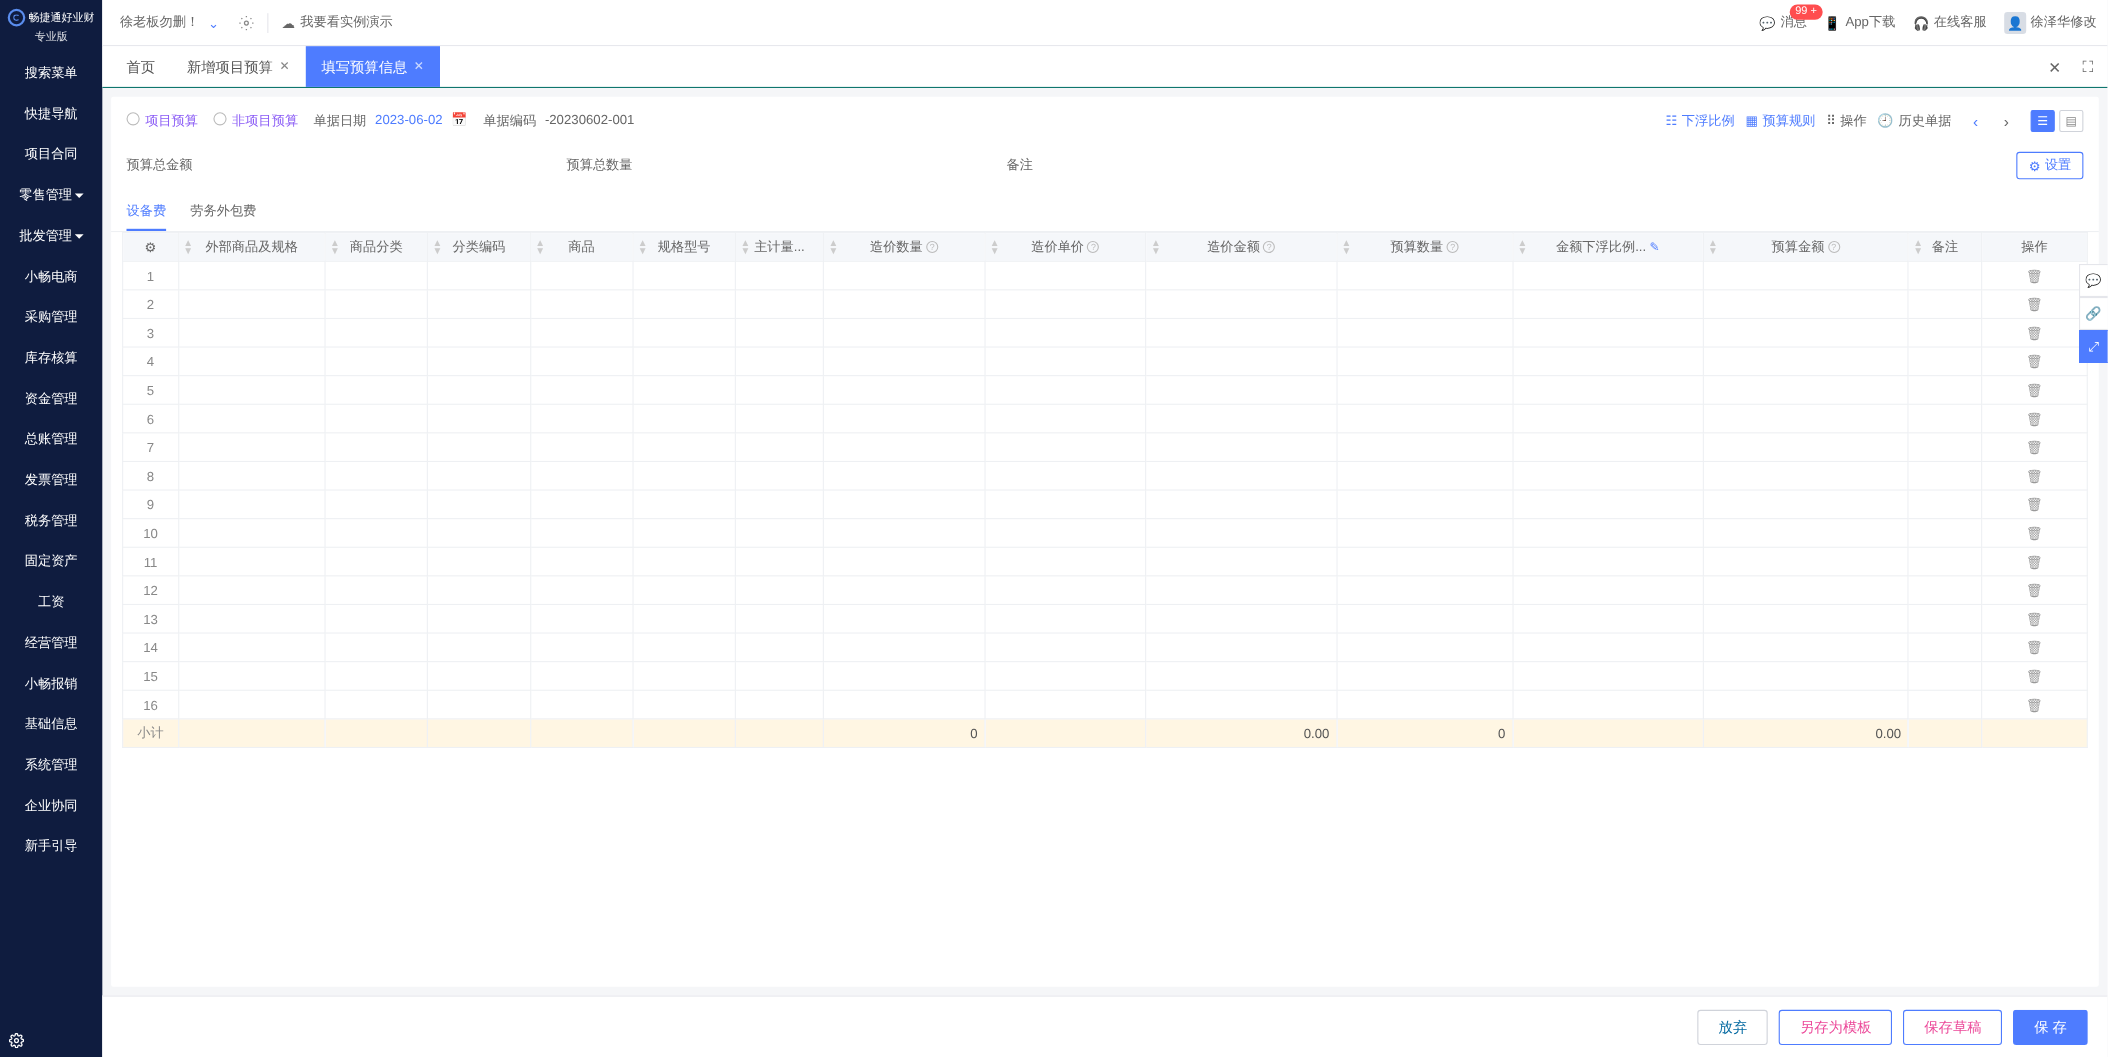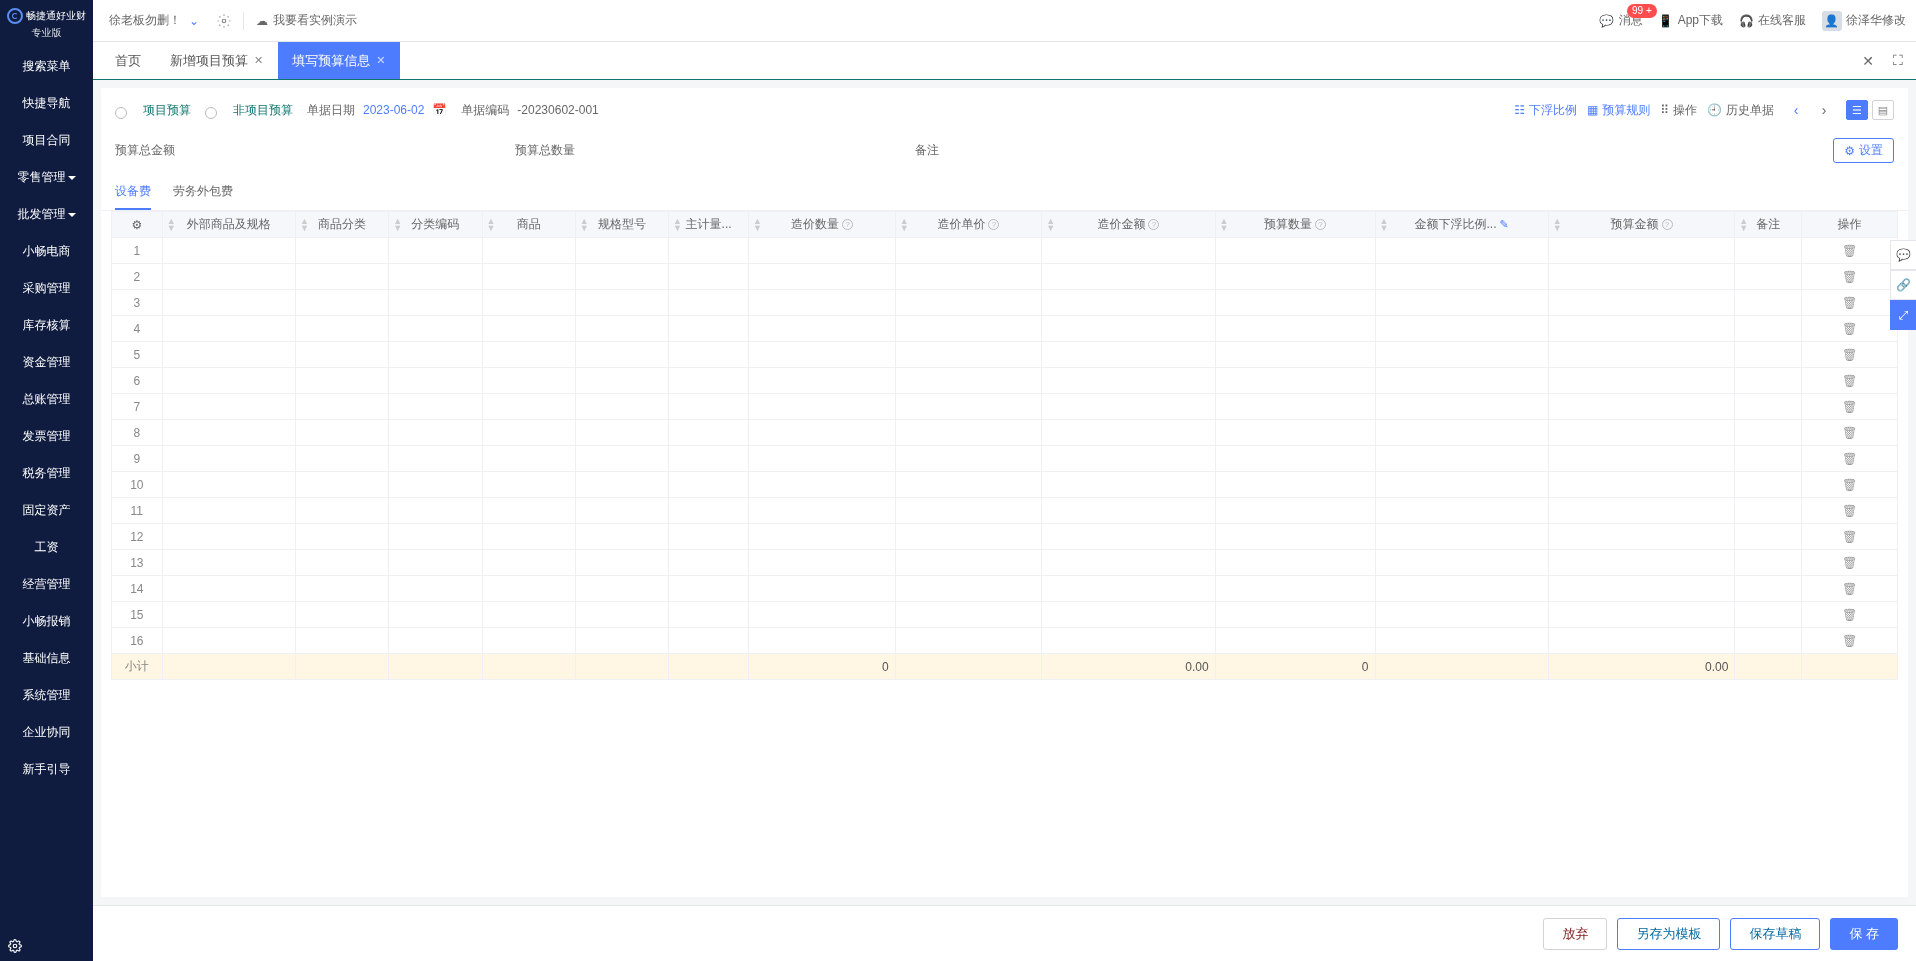--- a/index.html
+++ b/index.html
@@ -27,23 +27,23 @@
 .avatar{width:20px;height:20px;border-radius:3px;background:#d8dde5;display:inline-flex;align-items:center;justify-content:center;color:#999}
 .tabs{height:38px;background:#fff;border-bottom:1px solid #0f766e;display:flex;align-items:stretch;padding-left:8px}
 .tab{display:flex;align-items:center;padding:0 14px;font-size:13px;color:#555;cursor:pointer;gap:6px;border-right:1px solid transparent}
 .tab.active{background:#4e7cff;color:#fff}
 .tab-close{font-size:11px;opacity:.7;cursor:pointer}
 .tabs-end{margin-left:auto;display:flex;align-items:center;gap:6px;padding-right:6px}
 .icon-btn{width:24px;height:24px;display:flex;align-items:center;justify-content:center;cursor:pointer;color:#666;font-size:14px}
 .content{flex:1;padding:8px;display:flex;flex-direction:column;min-height:0}
 .card{background:#fff;flex:1;display:flex;flex-direction:column;border-radius:2px;min-height:0}
 .form-top{display:flex;align-items:center;padding:10px 14px;gap:14px;flex-wrap:wrap}
-.radio{display:flex;align-items:flex-end;gap:16px;color:#0f766e;cursor:pointer}
+.radio{display:flex;align-items:flex-start;gap:5px;color:#8b5cf6;cursor:pointer}
 .radio-circle{width:12px;height:12px;border:1px solid #bbb;border-radius:50%}
-.kv{display:flex;align-items:center;gap:8px;color:#666}
+.kv{display:flex;gap:8px;color:#666}
 .date-val{color:#4e7cff}
 .cal-icon{color:#4e7cff}
 .form-top-right{margin-left:auto;display:flex;align-items:center;gap:10px}
 .link-btn{display:flex;align-items:center;gap:4px;color:#4e7cff;cursor:pointer;font-size:12px}
 .link-btn.gray{color:#666}
 .pager{display:flex;align-items:center;gap:4px;color:#666}
 .view-toggle{display:flex;gap:4px}
 .vt{width:22px;height:20px;border:1px solid #d0d3da;border-radius:2px;display:flex;align-items:center;justify-content:center;cursor:pointer;font-size:11px;color:#888}
 .vt.active{background:#4e7cff;border-color:#4e7cff;color:#fff}
 .summary-row{display:flex;padding:6px 14px 12px;gap:70px;align-items:center}
@@ -64,22 +64,22 @@
 .idx-col{width:38px;text-align:center;color:#888}
 .op-col{width:72px;text-align:center}
 .gear-col{width:38px;text-align:center}
 .del-ic{color:#999;cursor:pointer}
 .subtotal td{background:#fff6e3}
 .subtotal .num{text-align:right;color:#555}
 .hscroll{height:14px;overflow-x:auto;overflow-y:hidden;padding:0 10px}
 .hscroll-inner{height:1px;width:1700px}
 .footer{height:56px;background:#fff;border-top:1px solid #e5e6eb;display:flex;align-items:center;justify-content:flex-end;padding:0 18px;gap:10px}
 .btn{padding:6px 18px;border-radius:3px;cursor:pointer;font-size:13px;border:1px solid transparent}
-.btn-plain{border-color:#d0d3da;color:#7f1d1d;background:#fff}
-.btn-outline{border-color:#4e7cff;color:#0369a1;background:#fff}
+.btn-plain{border-color:#d0d3da;color:#0369a1;background:#fff}
+.btn-outline{border-color:#4e7cff;color:#ec4899;background:#fff}
 .btn-primary{background:#4e7cff;color:#fff}
 .side-tools{position:fixed;right:0;top:240px;display:flex;flex-direction:column;gap:0}
 .side-tool{width:26px;height:30px;background:#fff;border:1px solid #e5e6eb;border-right:none;display:flex;align-items:center;justify-content:center;color:#888;cursor:pointer}
 .side-tool.active{background:#4e7cff;color:#fff;border-color:#4e7cff}
 svg{display:block}
 </style>
 </head>
 <body>
 
 <div class="app">

